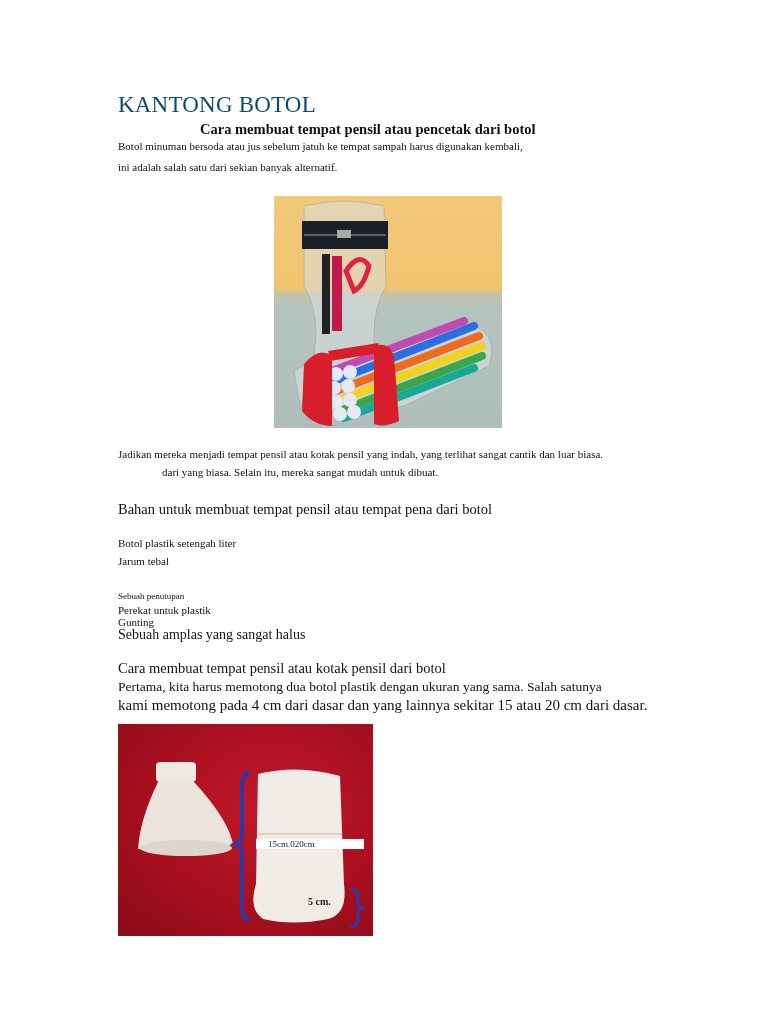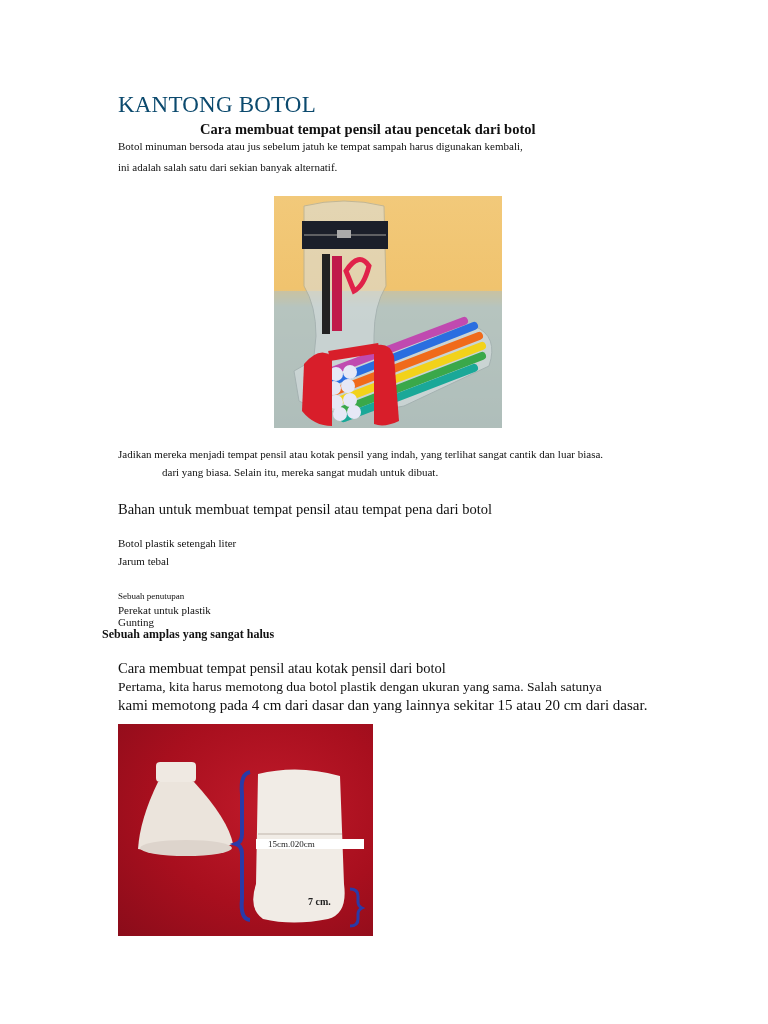--- a/index.html
+++ b/index.html
@@ -83,37 +83,37 @@
   <div class="abs body-sm" style="left:118px; top:466px;margin-left:44px;">dari yang biasa. Selain itu, mereka sangat mudah untuk dibuat.</div>
 
   <div class="abs h2" style="left:118px; top:501px;">Bahan untuk membuat tempat pensil atau tempat pena dari botol</div>
 
   <div>
     <div class="abs body-lg" style="left:118px; top:537px;">Botol plastik setengah liter</div>
     <div class="abs body-lg" style="left:118px; top:555px;">Jarum tebal</div>
     <div class="abs body-lg" style="left:118px; top:604px;">Perekat untuk plastik</div>
     <div class="abs" style="left:118px; top:591px; font-size:9px;">Sebuah penutupan</div>
     <div class="abs body-lg" style="left:118px; top:608px;margin-top:8px;">Gunting</div>
-    <div class="abs" style="left:102px; top:627px; font-size:12px;font-weight:bold;">Sebuah amplas yang sangat halus</div>
+    <div class="abs" style="left:118px; top:627px; font-size:14px;">Sebuah amplas yang sangat halus</div>
   </div>
 
   <div class="abs h2" style="left:118px; top:660px;">Cara membuat tempat pensil atau kotak pensil dari botol</div>
   <div class="abs" style="left:118px; top:679px; font-size:13.5px;">Pertama, kita harus memotong dua botol plastik dengan ukuran yang sama. Salah satunya</div>
   <div class="abs" style="left:118px; top:697px; font-size:15px;">kami memotong pada 4 cm dari dasar dan yang lainnya sekitar 15 atau 20 cm dari dasar.</div>
 
   <div class="photo2">
     <svg width="255" height="212" viewBox="0 0 255 212">
 
       <rect x="38" y="38" width="40" height="20" rx="4" fill="#efe9e2"></rect>
       <path d="M40 58 L76 58 Q110 95 115 120 Q80 135 20 125 Q22 95 40 58 Z" fill="#ebe4dc"></path>
       <ellipse cx="68" cy="124" rx="46" ry="8" fill="#ddd4cc"></ellipse>
 
       <path d="M140 50 Q180 40 222 52 L226 160 Q230 190 210 195 Q175 202 145 195 Q130 185 138 160 Z" fill="#f1ece6"></path>
       <path d="M140 110 L224 110" stroke="#d8d0c8" stroke-width="2"></path>
 
       <path d="M132 48 Q122 50 124 70 L124 110 Q124 118 118 120 Q124 122 124 130 L124 175 Q122 195 132 196" fill="none" stroke="#2a3aa8" stroke-width="4"></path>
       <path d="M232 165 Q240 165 240 172 L240 178 Q240 182 244 184 Q240 186 240 190 L240 195 Q240 202 232 202" fill="none" stroke="#2a3aa8" stroke-width="3"></path>
     </svg>
     <div class="label-box" style="left:138px; top:115px; width:84px;">15cm.020cm</div>
-    <div class="abs" style="left:190px; top:172px; font-size:10px; font-weight:bold; color:#222;">7 cm.</div>
+    <div class="abs" style="left:190px; top:172px; font-size:10px; font-weight:bold; color:#222;">5 cm.</div>
   </div>
 
 </div>
 
 </body></html>

